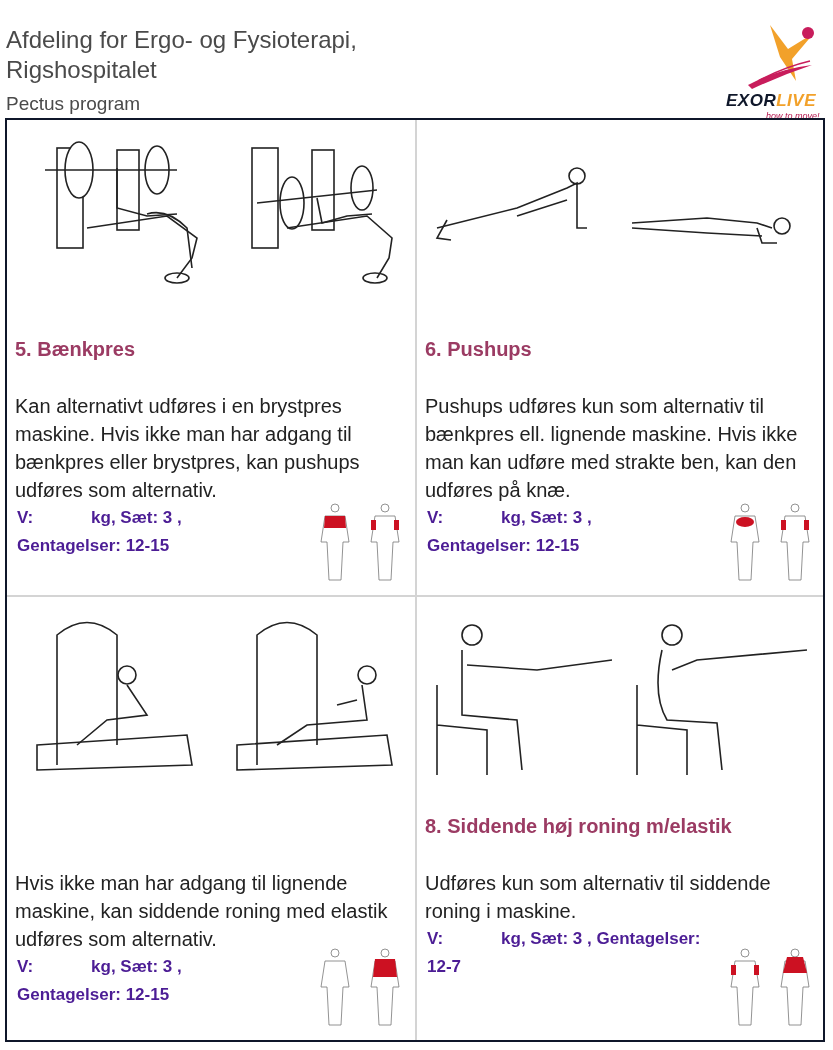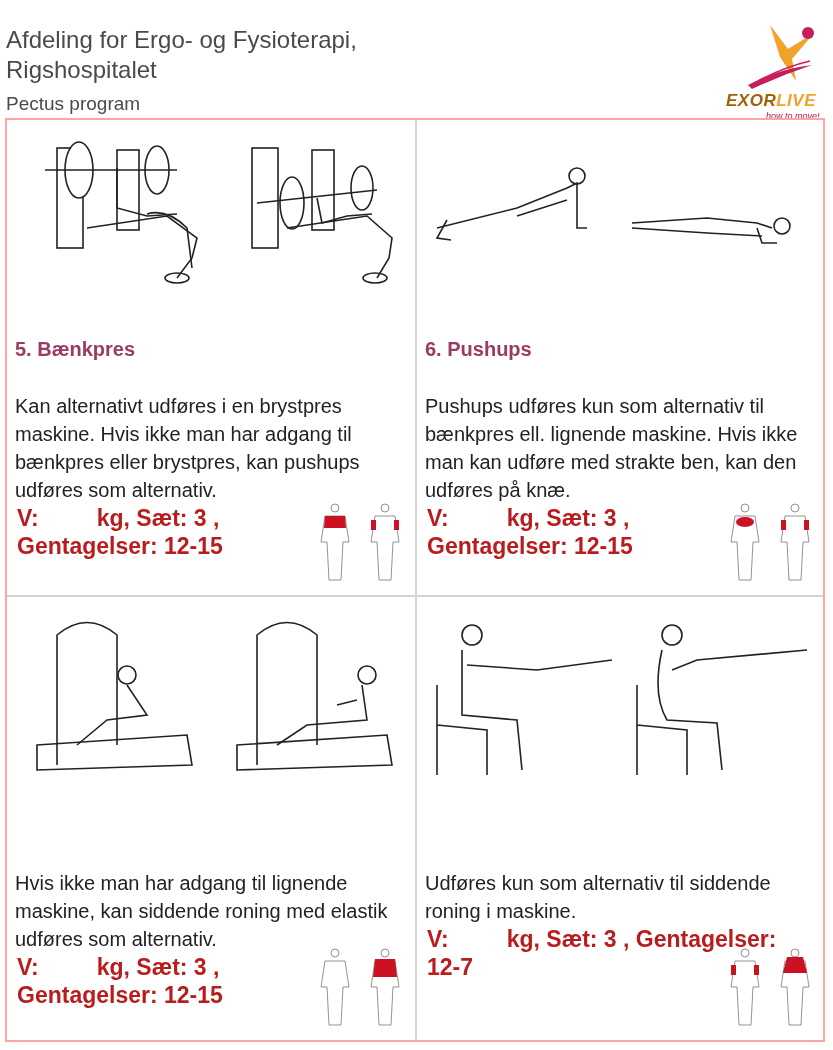--- a/index.html
+++ b/index.html
@@ -7,51 +7,51 @@
          font-family:"Liberation Sans", sans-serif; color:#222; }
   .header { position:absolute; left:0; top:17px; width:833px; height:118px; }
   .org-title { position:absolute; left:6px; top:8px; font-size:24px; line-height:30px; color:#4a4a4a; width:460px; }
   .subtitle { position:absolute; left:6px; top:76px; font-size:19px; color:#4a4a4a; }
   .logo { position:absolute; left:718px; top:2px; width:112px; height:104px; }
   .logo-word { position:absolute; left:8px; top:72px; font-size:17px; font-weight:bold; font-style:italic; color:#b5174f; letter-spacing:0.5px; }
   .logo-word span { color:#f2a12a; }
   .logo-tag { position:absolute; left:48px; top:92px; font-size:9px; font-style:italic; color:#b5174f; }
 
   .grid { position:absolute; left:5px; top:118px; width:820px; height:924px;
-          border:2px solid #fca5a5; box-sizing:border-box; }
+          border:2px solid #0f172a; box-sizing:border-box; }
   .vline { position:absolute; left:408px; top:0; width:2px; height:100%; background:#d4d4d4; }
   .hline { position:absolute; left:0; top:475px; width:100%; height:2px; background:#d4d4d4; }
 
   .cell { position:absolute; width:406px; }
   .cell.c1 { left:0; } .cell.c2 { left:410px; }
   .cell.r1 { top:0; height:475px; } .cell.r2 { top:477px; height:443px; }
 
   .illus { position:absolute; left:10px; top:8px; width:390px; height:180px; }
   .ex-title { position:absolute; left:8px; font-size:20px; font-weight:bold; color:#9b3b63; }
   .r1 .ex-title { top:218px; } .r2 .ex-title { top:218px; }
   .ex-desc { position:absolute; left:8px; width:395px; font-size:20px; line-height:28px; color:#222; }
   .r1 .ex-desc { top:272px; } .r2 .ex-desc { top:272px; }
-  .dose { position:absolute; left:10px; width:300px; font-size:23px; font-weight:bold; line-height:28px; color:#b91c1c; }
+  .dose { position:absolute; left:10px; width:300px; font-size:17px; font-weight:bold; line-height:28px; color:#4c1d95; }
   .dose .gap { display:inline-block; width:58px; }
   .muscle { position:absolute; width:100px; height:82px; }
 </style>
 </head>
 <body>
 
 <div class="header">
   <div class="org-title">Afdeling for Ergo- og Fysioterapi, Rigshospitalet</div>
   <div class="subtitle">Pectus program</div>
   <div class="logo">
     <svg width="112" height="72" viewBox="0 0 112 72">
       <path d="M52 6 L70 30 L96 14 L74 40 L78 62 L62 38 Z" fill="#f2a12a"></path>
       <circle cx="90" cy="14" r="6" fill="#c81d5c"></circle>
       <path d="M30 66 Q60 50 94 46 Q64 56 34 70 Z" fill="#c81d5c"></path>
       <path d="M40 62 Q66 48 92 42" stroke="#c81d5c" stroke-width="1.5" fill="none"></path>
     </svg>
-    <div class="logo-word"><span style="color:#a16207">EXOR</span><span>LIVE</span></div>
+    <div class="logo-word"><span style="color:#0f172a">EXOR</span><span>LIVE</span></div>
     <div class="logo-tag">how to move!</div>
   </div>
 </div>
 
 <div class="grid">
   <div class="vline"></div>
   <div class="hline"></div>
 
   <div class="cell c1 r1">
     <svg class="illus" viewBox="0 0 390 180">
@@ -162,20 +162,21 @@
         <circle cx="45" cy="30" r="10"></circle>
           <path d="M35 45 L35 110 L90 115 L95 165"></path>
           <path d="M10 80 L10 170 M10 120 L60 125 L60 170"></path>
         <path d="M40 60 L110 65 L185 55"></path>
         <circle cx="245" cy="30" r="10"></circle>
           <path d="M235 45 Q225 90 240 115 L290 118 L295 165"></path>
           <path d="M210 80 L210 170 M210 120 L260 125 L260 170"></path>
         <path d="M245 65 L270 55 L380 45"></path>
       </g>
     </svg>
+    <div class="ex-title">8. Siddende høj roning m/elastik</div>
     <div class="ex-desc">Udføres kun som alternativ til siddende roning i maskine.</div>
     <div class="dose" style="top:328px;width:395px">
       <span>V:</span><span class="gap"></span><span>kg, Sæt: 3 , Gentagelser:</span><br>
       <span>12-7</span>
     </div>
     <svg class="muscle" style="left:306px;top:350px" viewBox="0 0 100 82">
       <g fill="none" stroke="#777" stroke-width="0.8">
         <circle cx="22" cy="6" r="4"></circle>
           <path d="M12 14 L32 14 L36 40 L30 40 L28 78 L16 78 L14 40 L8 40 Z"></path>
         <circle cx="72" cy="6" r="4"></circle>

